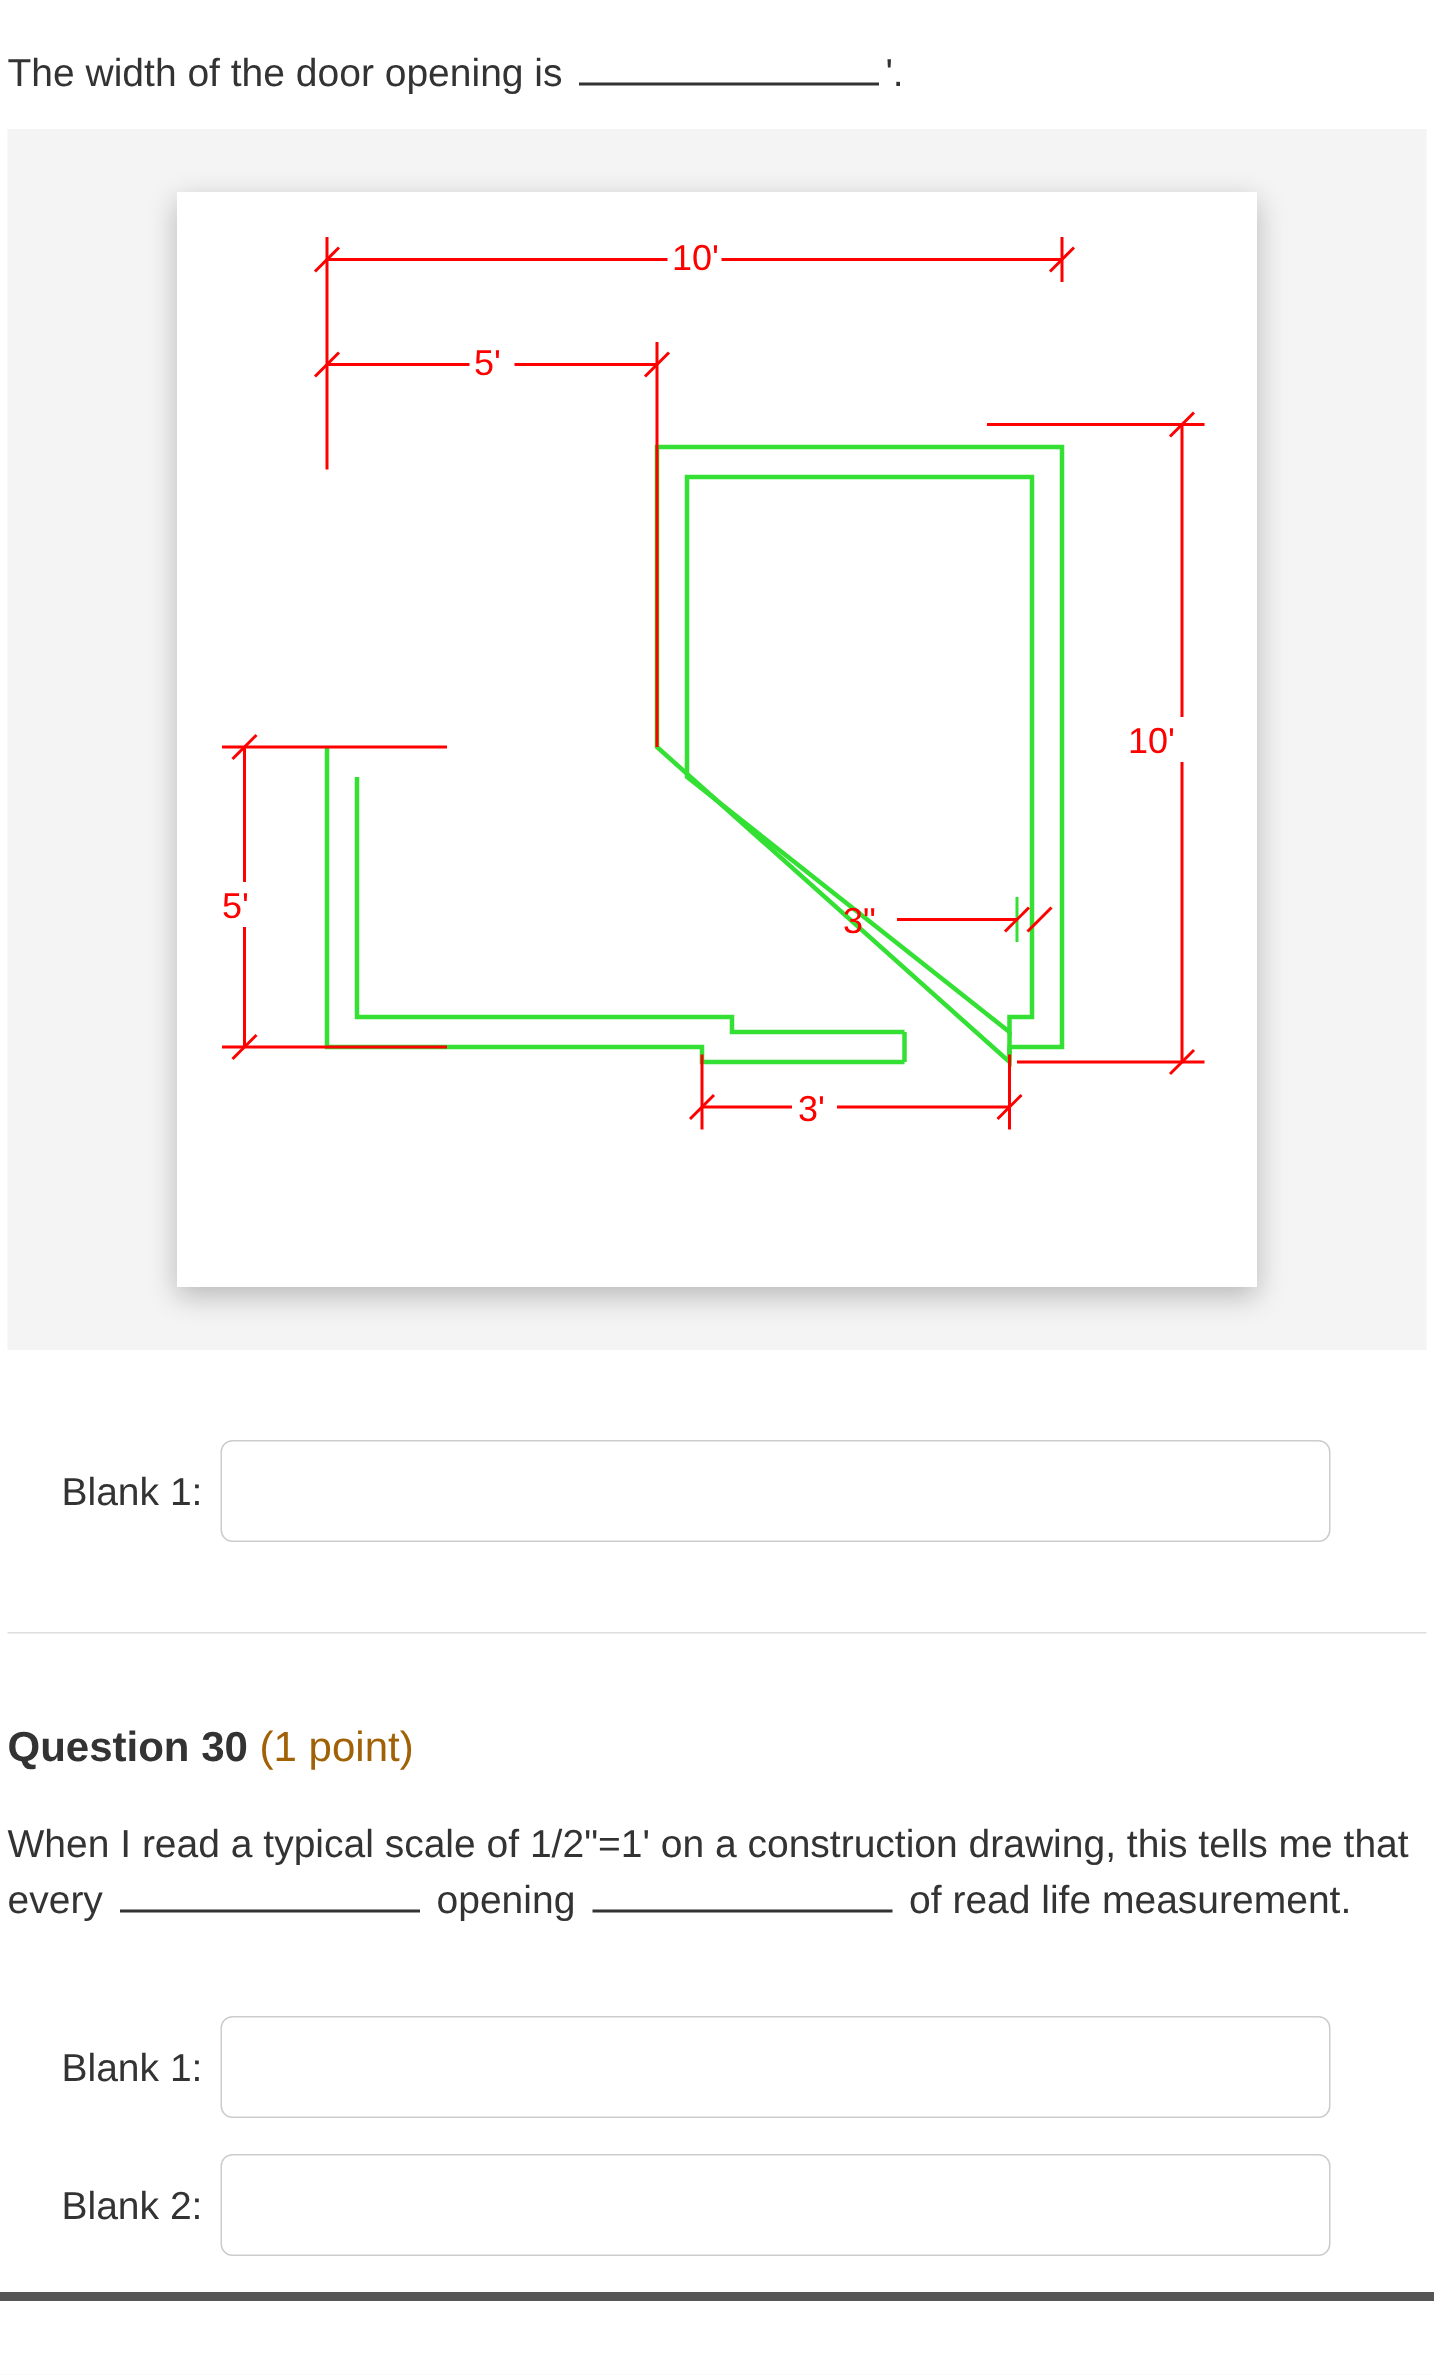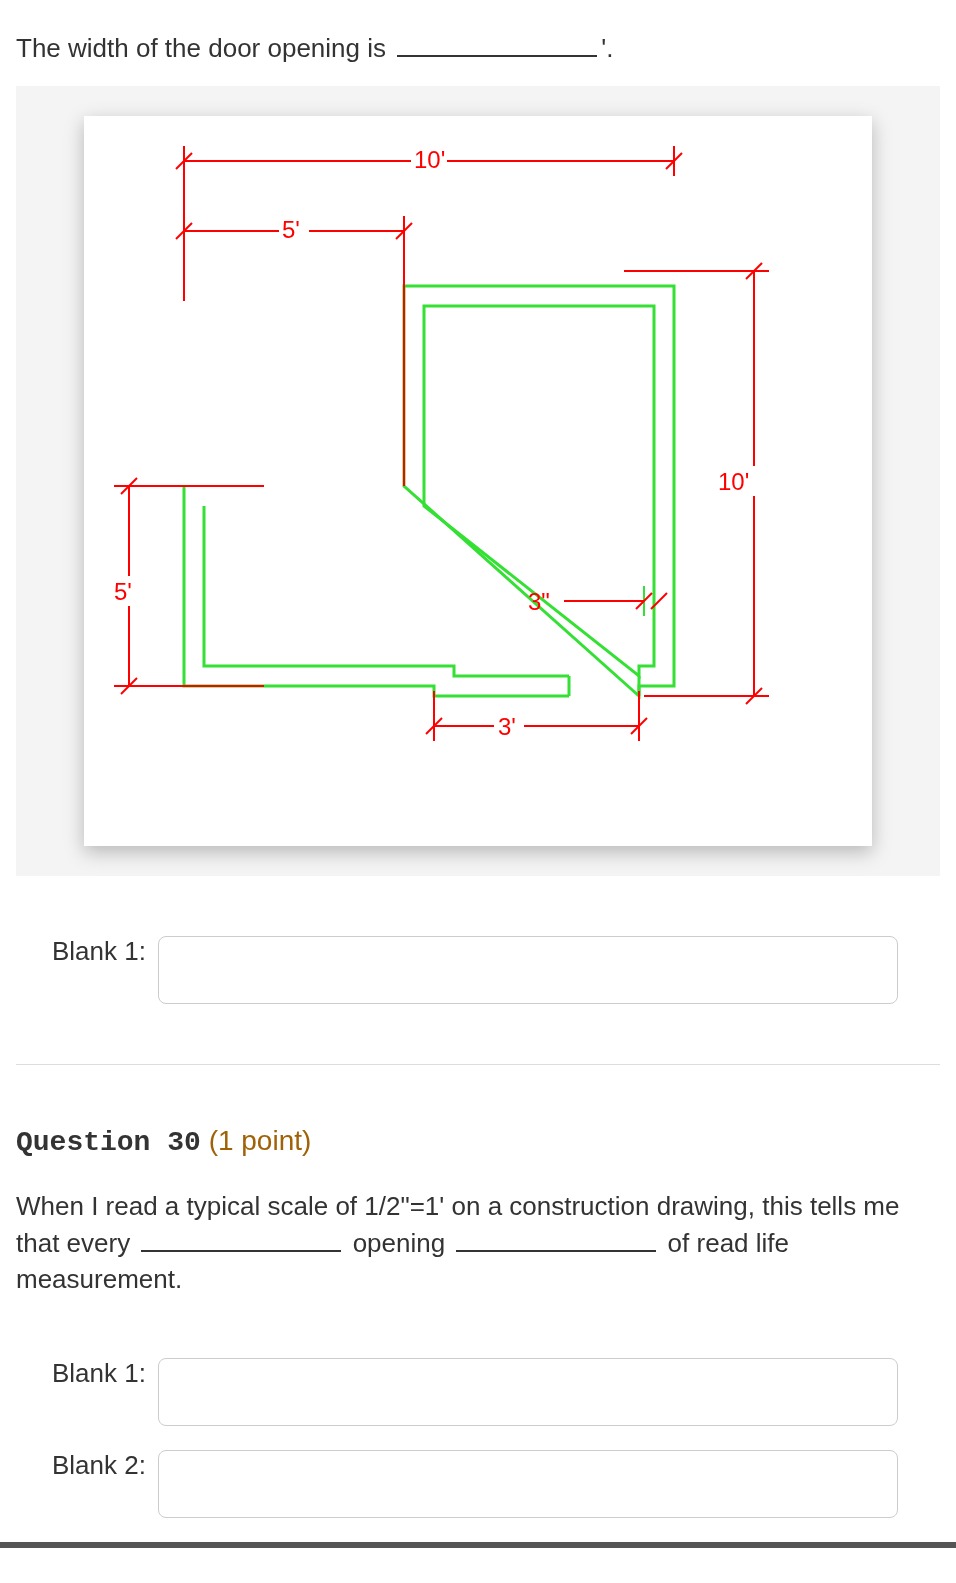--- a/index.html
+++ b/index.html
@@ -3,21 +3,21 @@
 <meta charset="utf-8">
 <style>
   * { box-sizing: border-box; margin: 0; padding: 0; }
   body {
     font-family: Arial, Helvetica, sans-serif;
     background: #fff;
     color: #333;
     width: 956px;
     padding: 0;
   }
-  .content { padding: 0 16px; }
+  .content { padding: 0 5px; }
   .question-stem {
     font-size: 26px;
     color: #333;
     margin: 30px 0 20px 0;
     line-height: 1.4;
   }
   .blank-underline {
     display: inline-block;
     border-bottom: 2px solid #333;
     width: 200px;
@@ -33,34 +33,35 @@
     vertical-align: baseline;
     margin: 0 4px;
   }
   .figure-wrap {
     background: #f4f4f4;
     padding: 30px 0 30px 0;
     margin-bottom: 60px;
   }
   .figure {
     background: #fff;
-    width: 788px;
+    width: 720px;
     height: 730px;
-    margin: 0 auto;
+    margin: 12px auto;
     position: relative;
     box-shadow: 0 6px 18px rgba(0,0,0,0.25);
   }
   .figure svg { position: absolute; top:0; left:0; }
   .dim-text {
     font-family: Arial, sans-serif;
     font-size: 24px;
     fill: #ff0000;
   }
   .answer-row {
     display: flex;
+    align-items: center;
     margin: 0 0 24px 36px;
   }
   .answer-label {
     font-size: 26px;
     color: #333;
     margin-right: 12px;
     white-space: nowrap;
   }
   .answer-input {
     flex: 0 0 auto;
@@ -74,21 +75,21 @@
   }
   hr.divider {
     border: none;
     border-top: 1px solid #ddd;
     margin: 60px 0 60px 0;
   }
   .q-heading {
     font-size: 28px;
     margin-bottom: 26px;
   }
-  .q-heading .qnum { font-weight: bold; color: #333; font-family: Liberation Mono, monospace; }
+  .q-heading .qnum { font-weight: bold; color: #333; }
   .q-heading .qpts { color: #a16207; font-weight: normal; }
   .bottom-bar {
     height: 6px;
     background: #555;
     width: 100%;
     margin-top: 10px;
   }
 </style>
 </head>
 <body>

